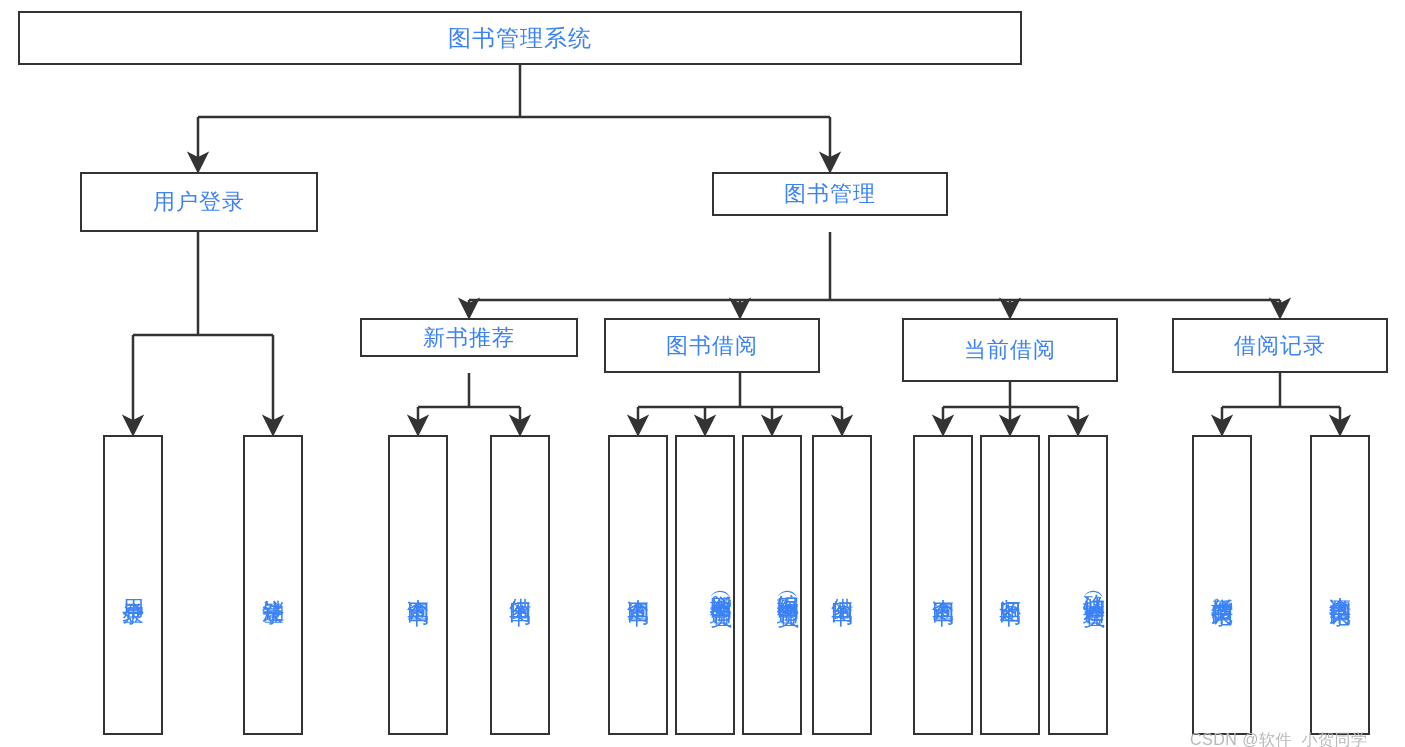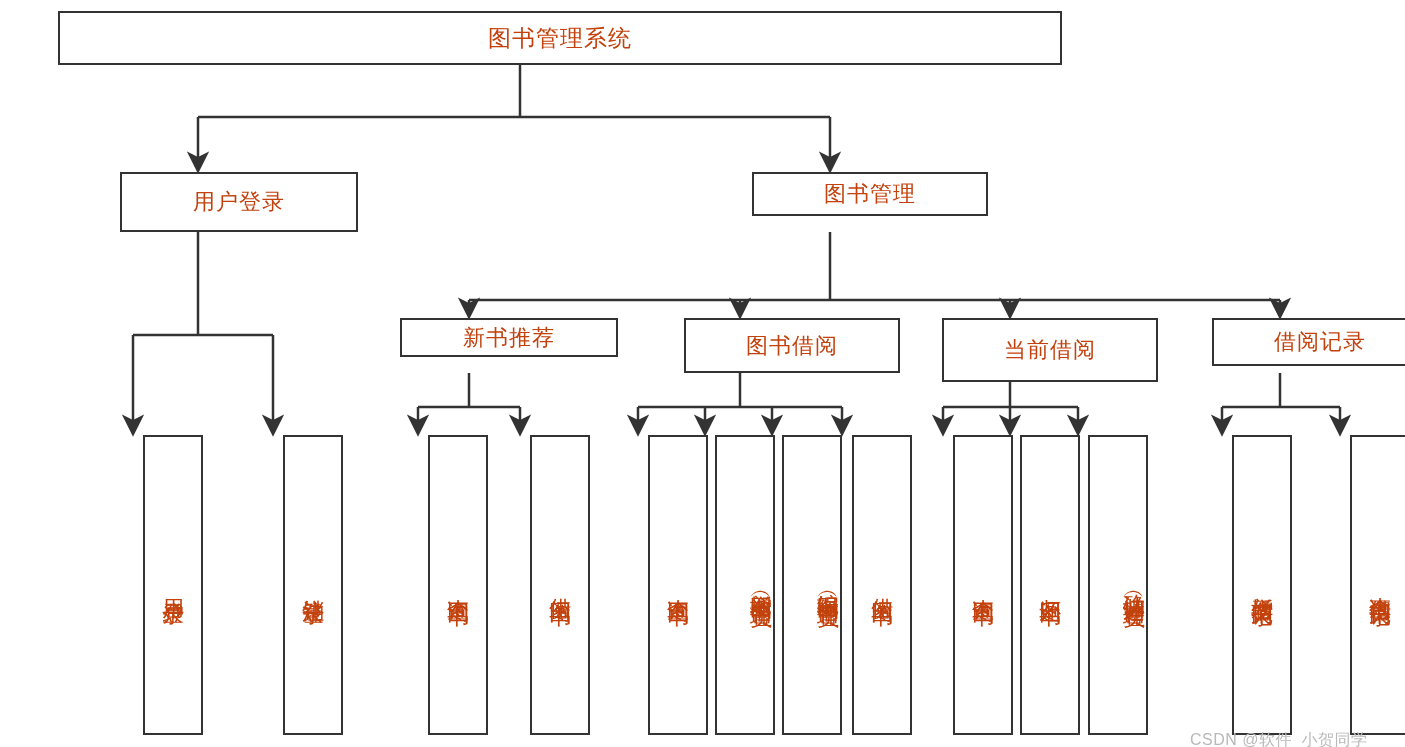--- a/index.html
+++ b/index.html
@@ -1,20 +1,20 @@
 <!DOCTYPE html>
 <html><head>
 <meta charset="utf-8">
 <style>
   html,body{margin:0;padding:0;background:#ffffff;}
   body{font-family:"Liberation Sans","DejaVu Sans",sans-serif;}
   #canvas{position:relative;width:1405px;height:747px;background:#ffffff;overflow:hidden;}
   svg#wires{position:absolute;left:0;top:0;width:1405px;height:747px;pointer-events:none;}
   .node{position:absolute;box-sizing:border-box;border:2.5px solid #333333;background:#ffffff;
-        display:flex;align-items:center;justify-content:center;color:#c2410c;margin-left:40px;}
+        display:flex;align-items:center;justify-content:center;color:#3b82f6;}
   .node.h{font-size:22px;letter-spacing:1px;}
   .node.root{font-size:23px;}
   .node.v{writing-mode:vertical-rl;text-orientation:upright;font-size:22px;line-height:1.12;
           letter-spacing:2px;padding:6px 0;}
   .node.v.top{align-items:flex-start;}
   .watermark{position:absolute;font-size:16px;color:#b9b9b9;white-space:nowrap;letter-spacing:.5px;}
 </style>
 </head>
 <body>
 
@@ -69,23 +69,23 @@
       <path d="M1340,407 L1340,433" marker-end="url(#ah)"></path>
     </g>
   </svg>
 
   <div class="node h root" style="left:18px;top:11px;width:1004px;height:54px;">图书管理系统</div>
 
   <div class="node h" style="left:80px;top:172px;width:238px;height:60px;">用户登录</div>
   <div class="node h" style="left:712px;top:172px;width:236px;height:44px;">图书管理</div>
 
   <div class="node h" style="left:360px;top:318px;width:218px;height:39px;">新书推荐</div>
-  <div class="node h" style="left:644px;top:318px;width:216px;height:55px;">图书借阅</div>
+  <div class="node h" style="left:604px;top:318px;width:216px;height:55px;">图书借阅</div>
   <div class="node h" style="left:902px;top:318px;width:216px;height:64px;">当前借阅</div>
-  <div class="node h" style="left:1172px;top:318px;width:216px;height:48px;">借阅记录</div>
+  <div class="node h" style="left:1172px;top:318px;width:216px;height:55px;">借阅记录</div>
 
   <div class="node v" style="left:103px;top:435px;width:60px;height:300px;">用户登录</div>
   <div class="node v" style="left:243px;top:435px;width:60px;height:300px;">注销登录</div>
 
   <div class="node v" style="left:388px;top:435px;width:60px;height:300px;">查询图书</div>
   <div class="node v" style="left:490px;top:435px;width:60px;height:300px;">借阅图书</div>
 
   <div class="node v" style="left:608px;top:435px;width:60px;height:300px;">查询图书</div>
   <div class="node v top" style="left:675px;top:435px;width:60px;height:300px;">新增图书（管理员）</div>
   <div class="node v top" style="left:742px;top:435px;width:60px;height:300px;">编辑图书（管理员）</div>

